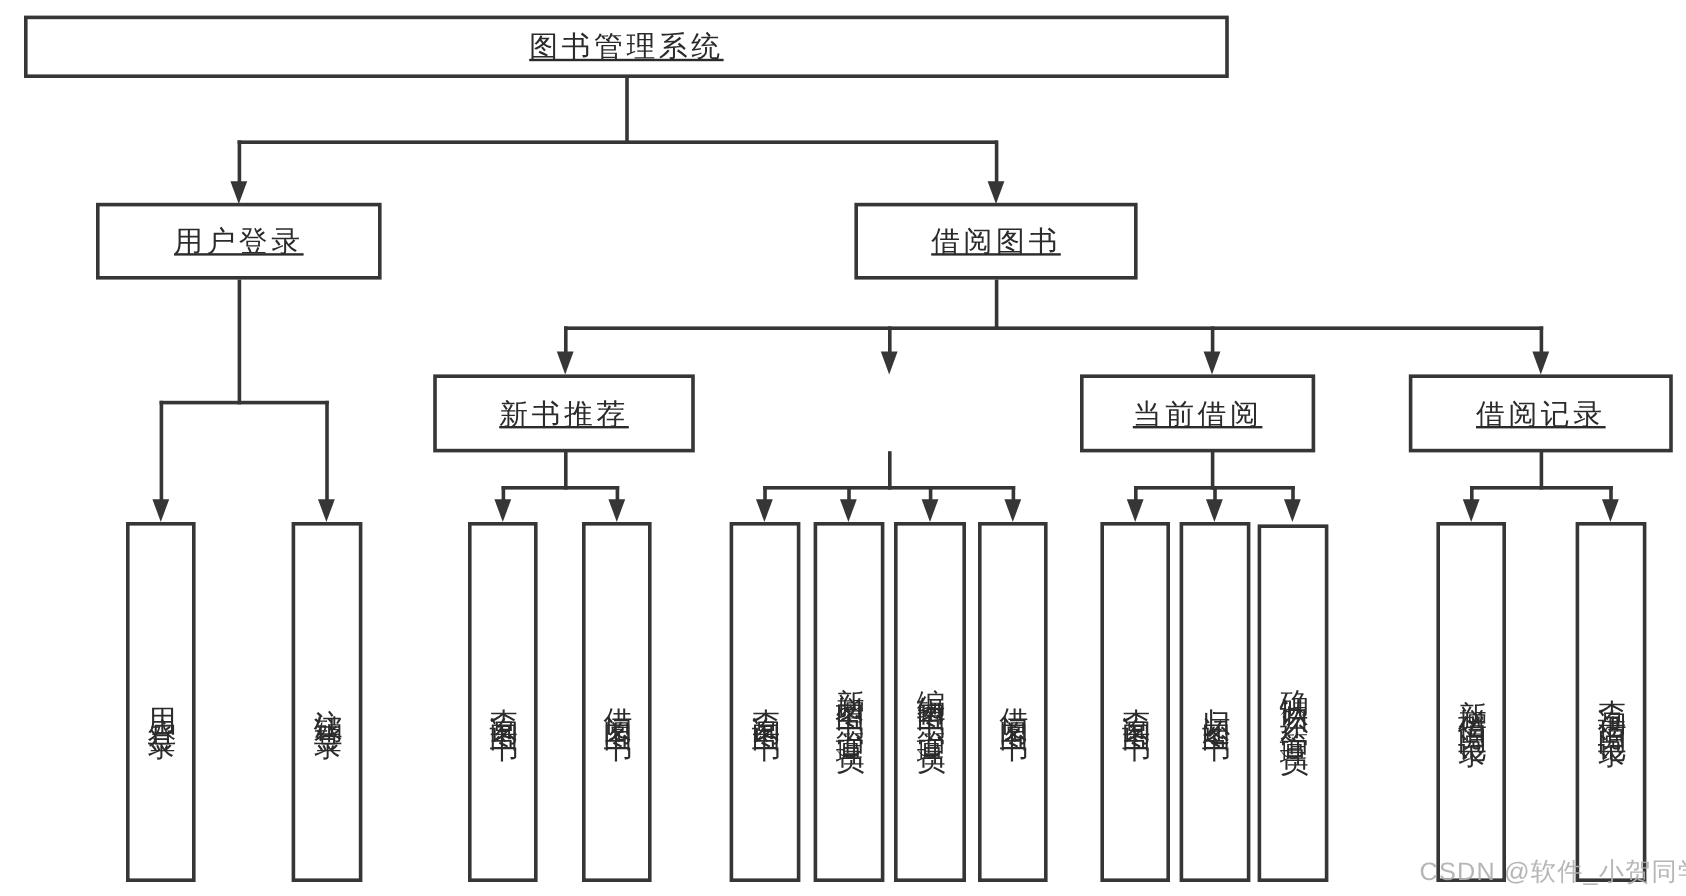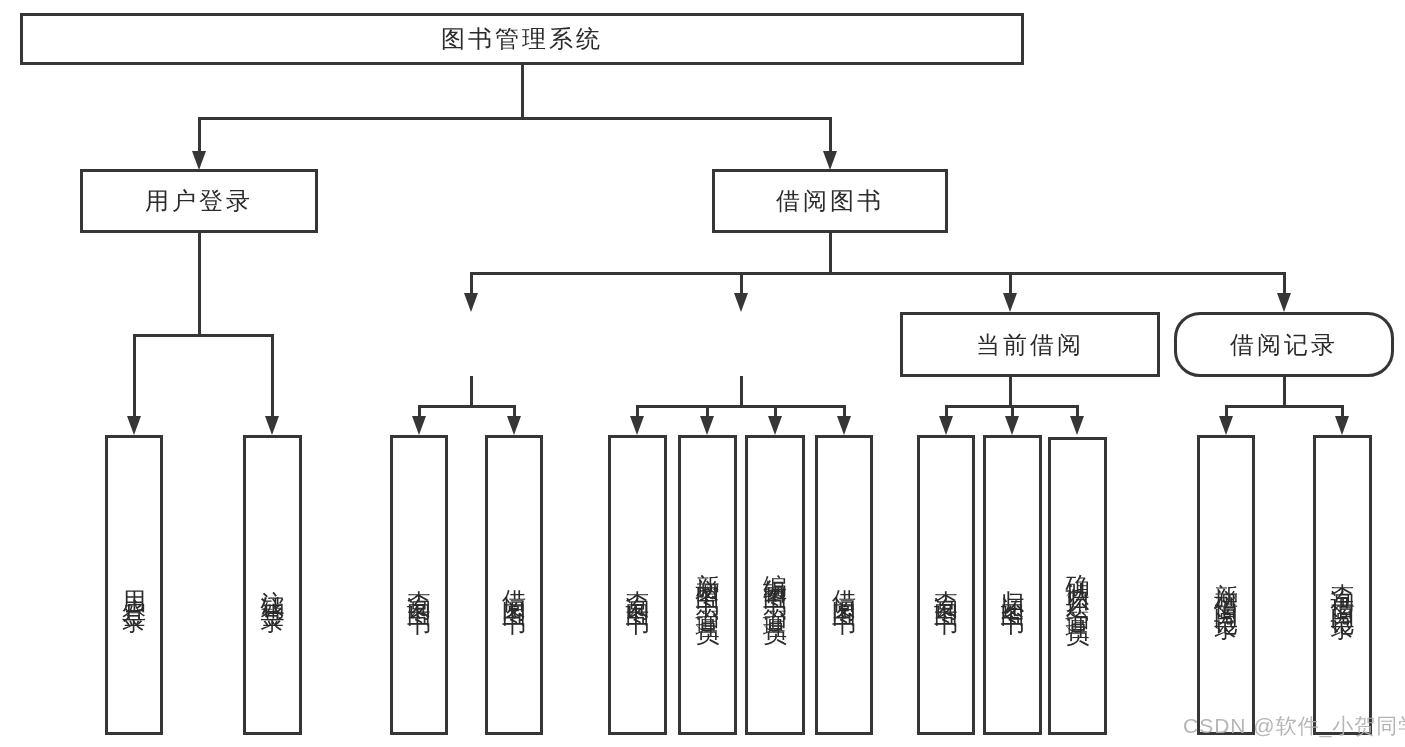--- a/index.html
+++ b/index.html
@@ -18,20 +18,21 @@
     position: absolute;
     background: #ffffff;
     border: 3px solid #363636;
     display: flex;
     align-items: center;
     justify-content: center;
     font-size: 24px;
     letter-spacing: 3px;
     color: #2b2b2b;
     white-space: nowrap;
+    text-decoration: underline;
   }
   .vbox {
     position: absolute;
     background: #ffffff;
     border: 3px solid #363636;
     display: flex;
     align-items: center;
     justify-content: center;
     color: #2b2b2b;
   }
@@ -78,27 +79,30 @@
   </div>
 
   <div class="hbox" style="left:80px; top:169px; width:238px; height:64px;">
     <span>用户登录</span>
   </div>
 
   <div class="hbox" style="left:712px; top:169px; width:236px; height:64px;">
     <span>借阅图书</span>
   </div>
 
-
-
-  <div class="hbox" style="left:900px; top:312px; width:260px; height:65px;">
+  <div class="hbox" style="left:361px; top:312px; width:218px; height:65px;">
+    <span>新书推荐</span>
+  </div>
+
+
+  <div class="hbox" style="left:900px; top:312px; width:196px; height:65px;">
     <span>当前借阅</span>
   </div>
 
-  <div class="hbox" style="left:1174px; top:312px; width:220px; height:65px;border-radius:26px;">
+  <div class="hbox" style="left:1174px; top:312px; width:220px; height:65px;">
     <span>借阅记录</span>
   </div>
 
   <div class="vbox" style="left:105px; top:435px; width:58px; height:300px;">
     <span class="vtext">用户登录</span>
   </div>
 
   <div class="vbox" style="left:243px; top:435px; width:59px; height:300px;">
     <span class="vtext">注销登录</span>
   </div>

